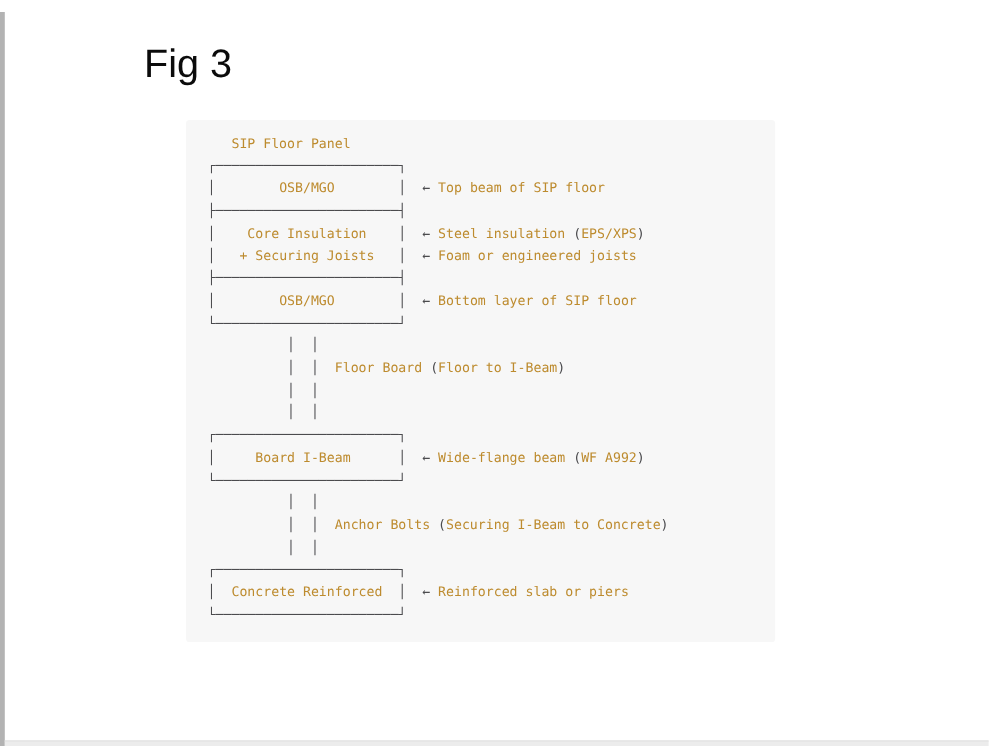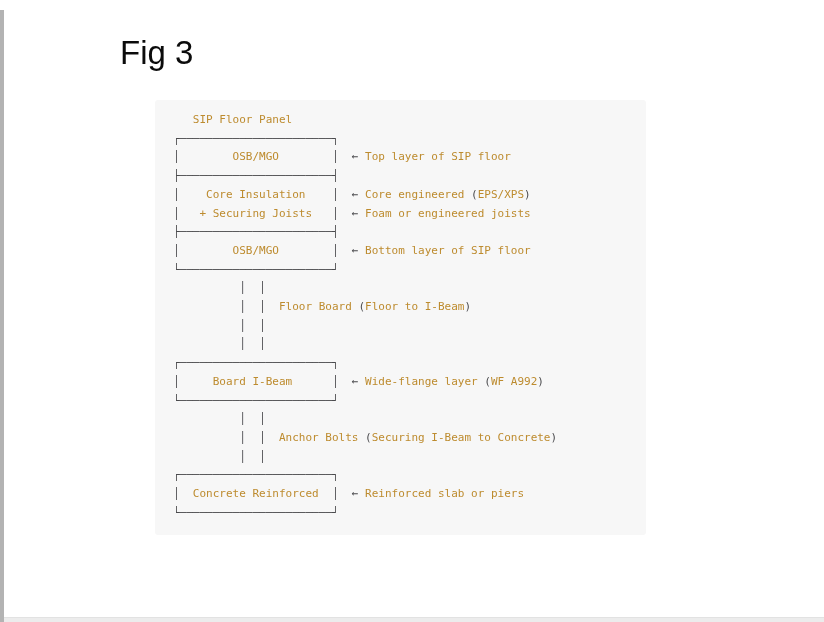--- a/index.html
+++ b/index.html
@@ -60,33 +60,33 @@
 
 <div class="page">
   <div class="left-edge"></div>
   <div class="bottom-bar"></div>
 
   <h1 class="fig-title">Fig 3</h1>
 
   <div class="code-panel">
     <pre class="diagram" id="diagram"><span class="tx">   SIP Floor Panel</span>
 <span class="st">┌───────────────────────┐</span>
-<span class="st">│</span><span class="tx">        OSB/MGO        </span><span class="st">│  ← </span><span class="tx">Top layer of SIP floor</span>
+<span class="st">│</span><span class="tx">        OSB/MGO        </span><span class="st">│  ← </span><span class="tx">Top beam of SIP floor</span>
 <span class="st">├───────────────────────┤</span>
-<span class="st">│</span><span class="tx">    Core Insulation    </span><span class="st">│  ← </span><span class="tx">Core engineered </span><span class="st">(</span><span class="tx">EPS/XPS</span><span class="st">)</span>
+<span class="st">│</span><span class="tx">    Core Insulation    </span><span class="st">│  ← </span><span class="tx">Steel insulation </span><span class="st">(</span><span class="tx">EPS/XPS</span><span class="st">)</span>
 <span class="st">│</span><span class="tx">   + Securing Joists   </span><span class="st">│  ← </span><span class="tx">Foam or engineered joists</span>
 <span class="st">├───────────────────────┤</span>
 <span class="st">│</span><span class="tx">        OSB/MGO        </span><span class="st">│  ← </span><span class="tx">Bottom layer of SIP floor</span>
 <span class="st">└───────────────────────┘</span>
 <span class="st">          │  │</span>
 <span class="st">          │  │  </span><span class="tx">Floor Board </span><span class="st">(</span><span class="tx">Floor to I-Beam</span><span class="st">)</span>
 <span class="st">          │  │</span>
 <span class="st">          │  │</span>
 <span class="st">┌───────────────────────┐</span>
-<span class="st">│</span><span class="tx">     Board I-Beam      </span><span class="st">│  ← </span><span class="tx">Wide-flange layer </span><span class="st">(</span><span class="tx">WF A992</span><span class="st">)</span>
+<span class="st">│</span><span class="tx">     Board I-Beam      </span><span class="st">│  ← </span><span class="tx">Wide-flange beam </span><span class="st">(</span><span class="tx">WF A992</span><span class="st">)</span>
 <span class="st">└───────────────────────┘</span>
 <span class="st">          │  │</span>
 <span class="st">          │  │  </span><span class="tx">Anchor Bolts </span><span class="st">(</span><span class="tx">Securing I-Beam to Concrete</span><span class="st">)</span>
 <span class="st">          │  │</span>
 <span class="st">┌───────────────────────┐</span>
 <span class="st">│</span><span class="tx">  Concrete Reinforced  </span><span class="st">│  ← </span><span class="tx">Reinforced slab or piers</span>
 <span class="st">└───────────────────────┘</span>
 </pre>
   </div>
 </div>

